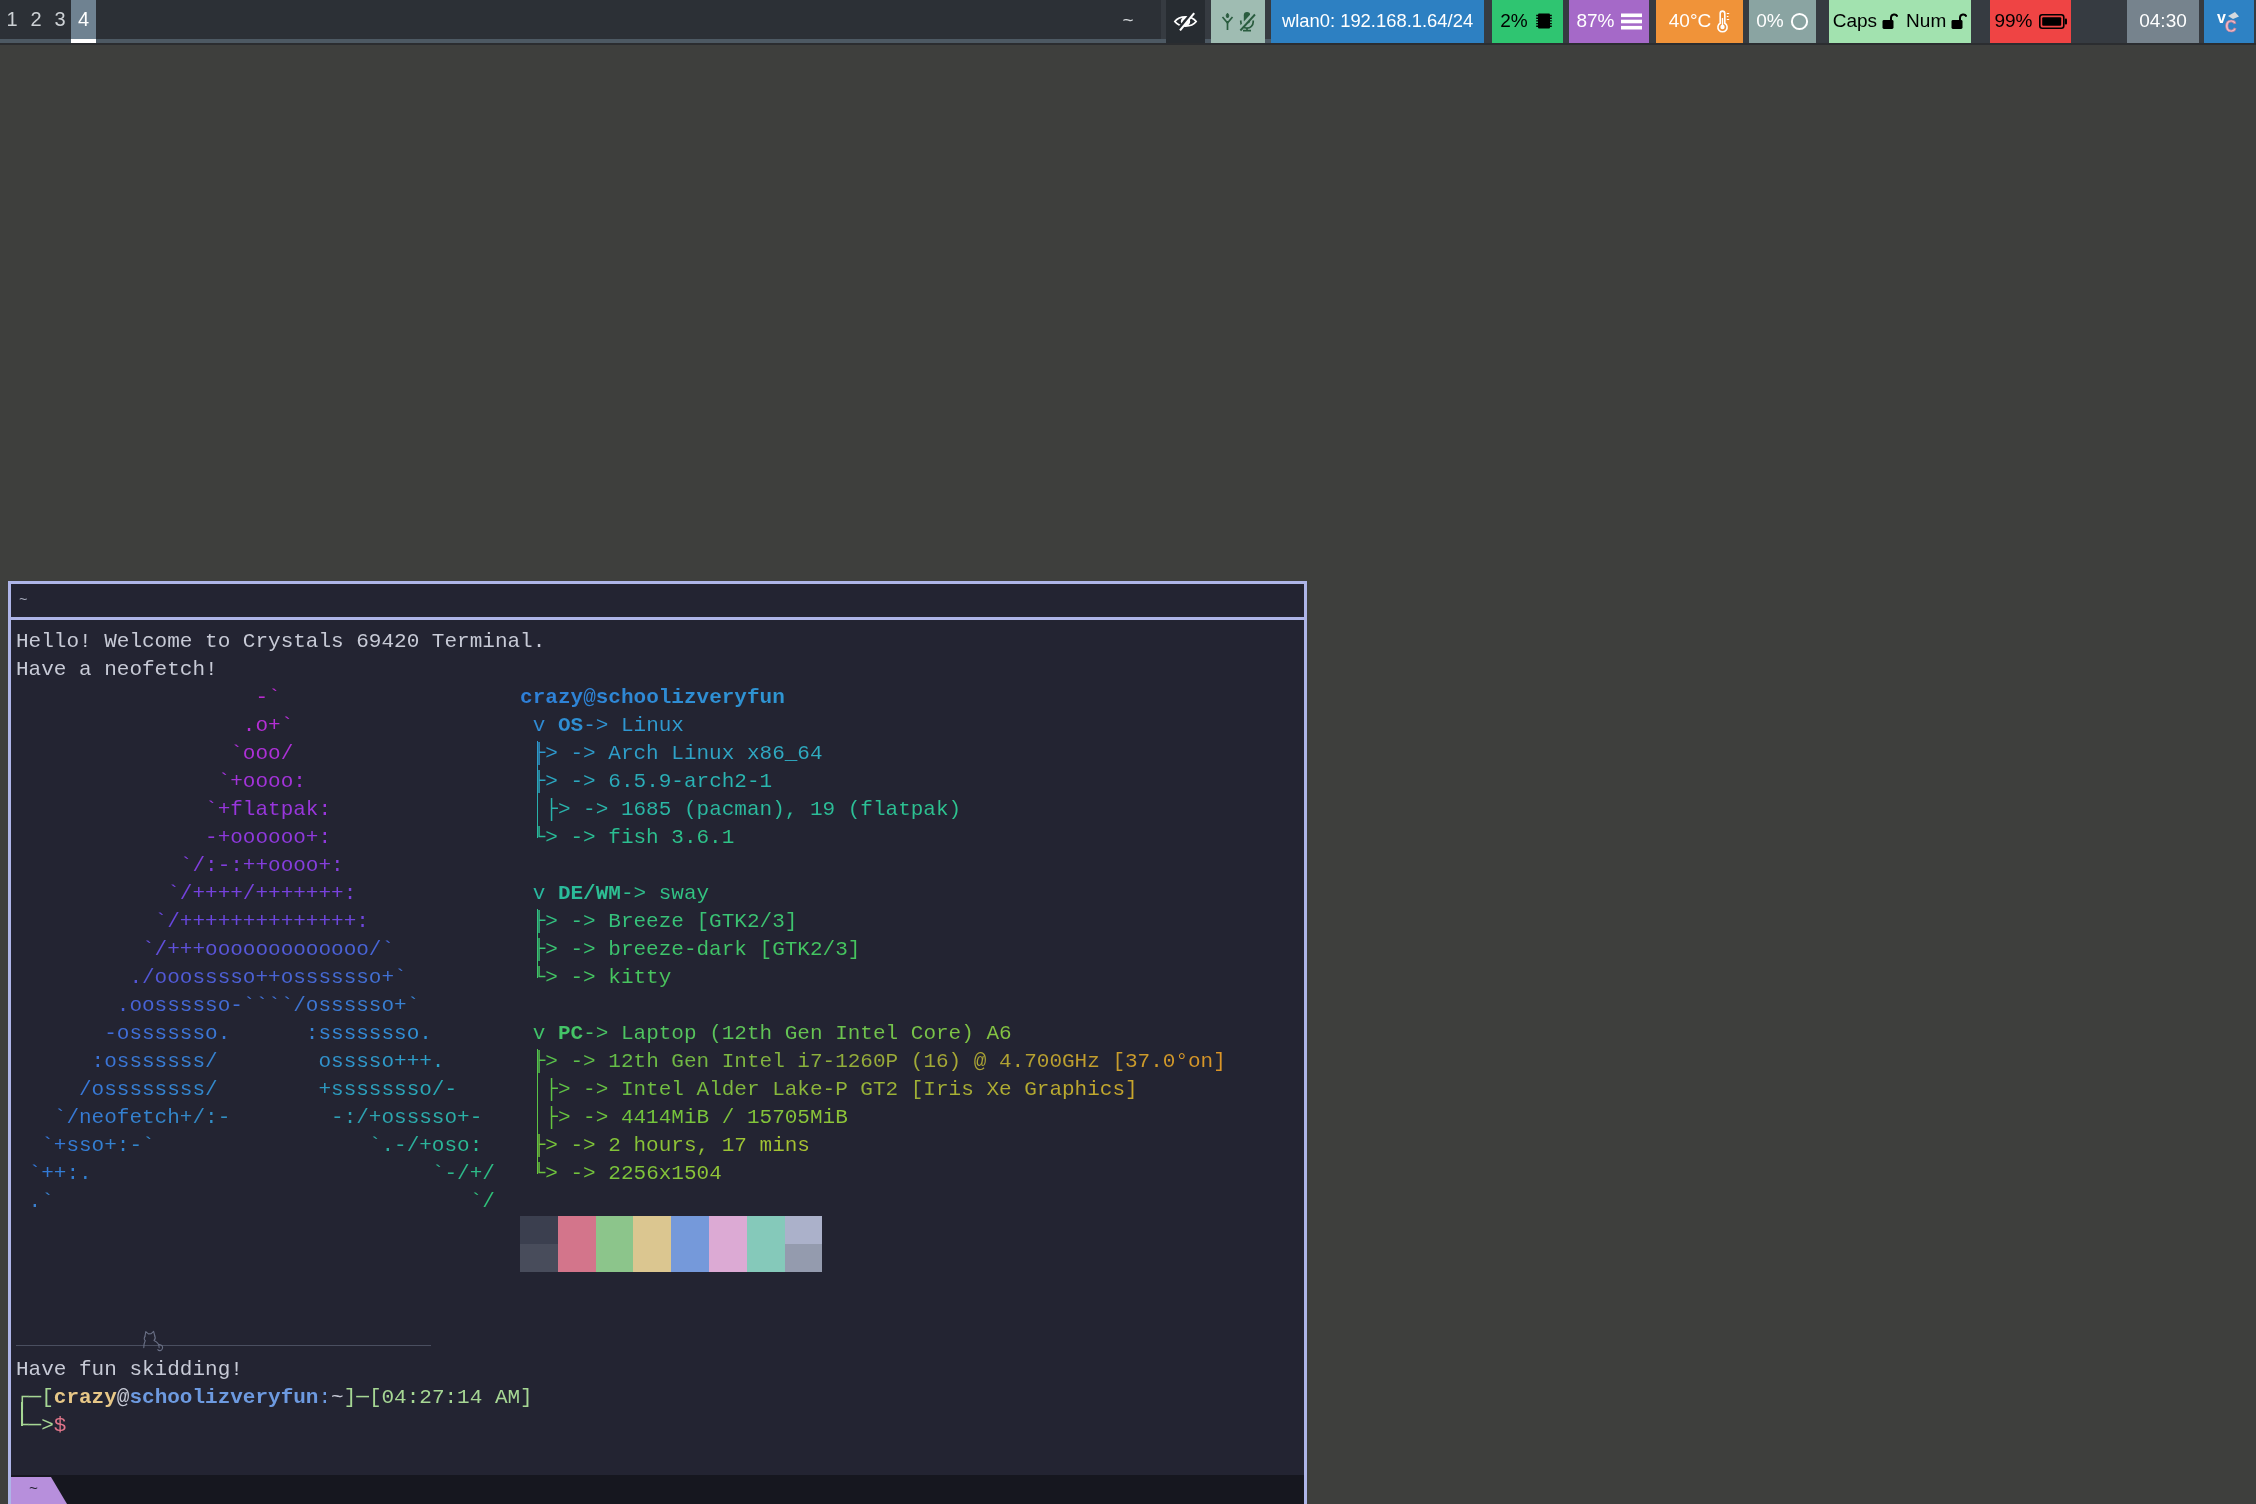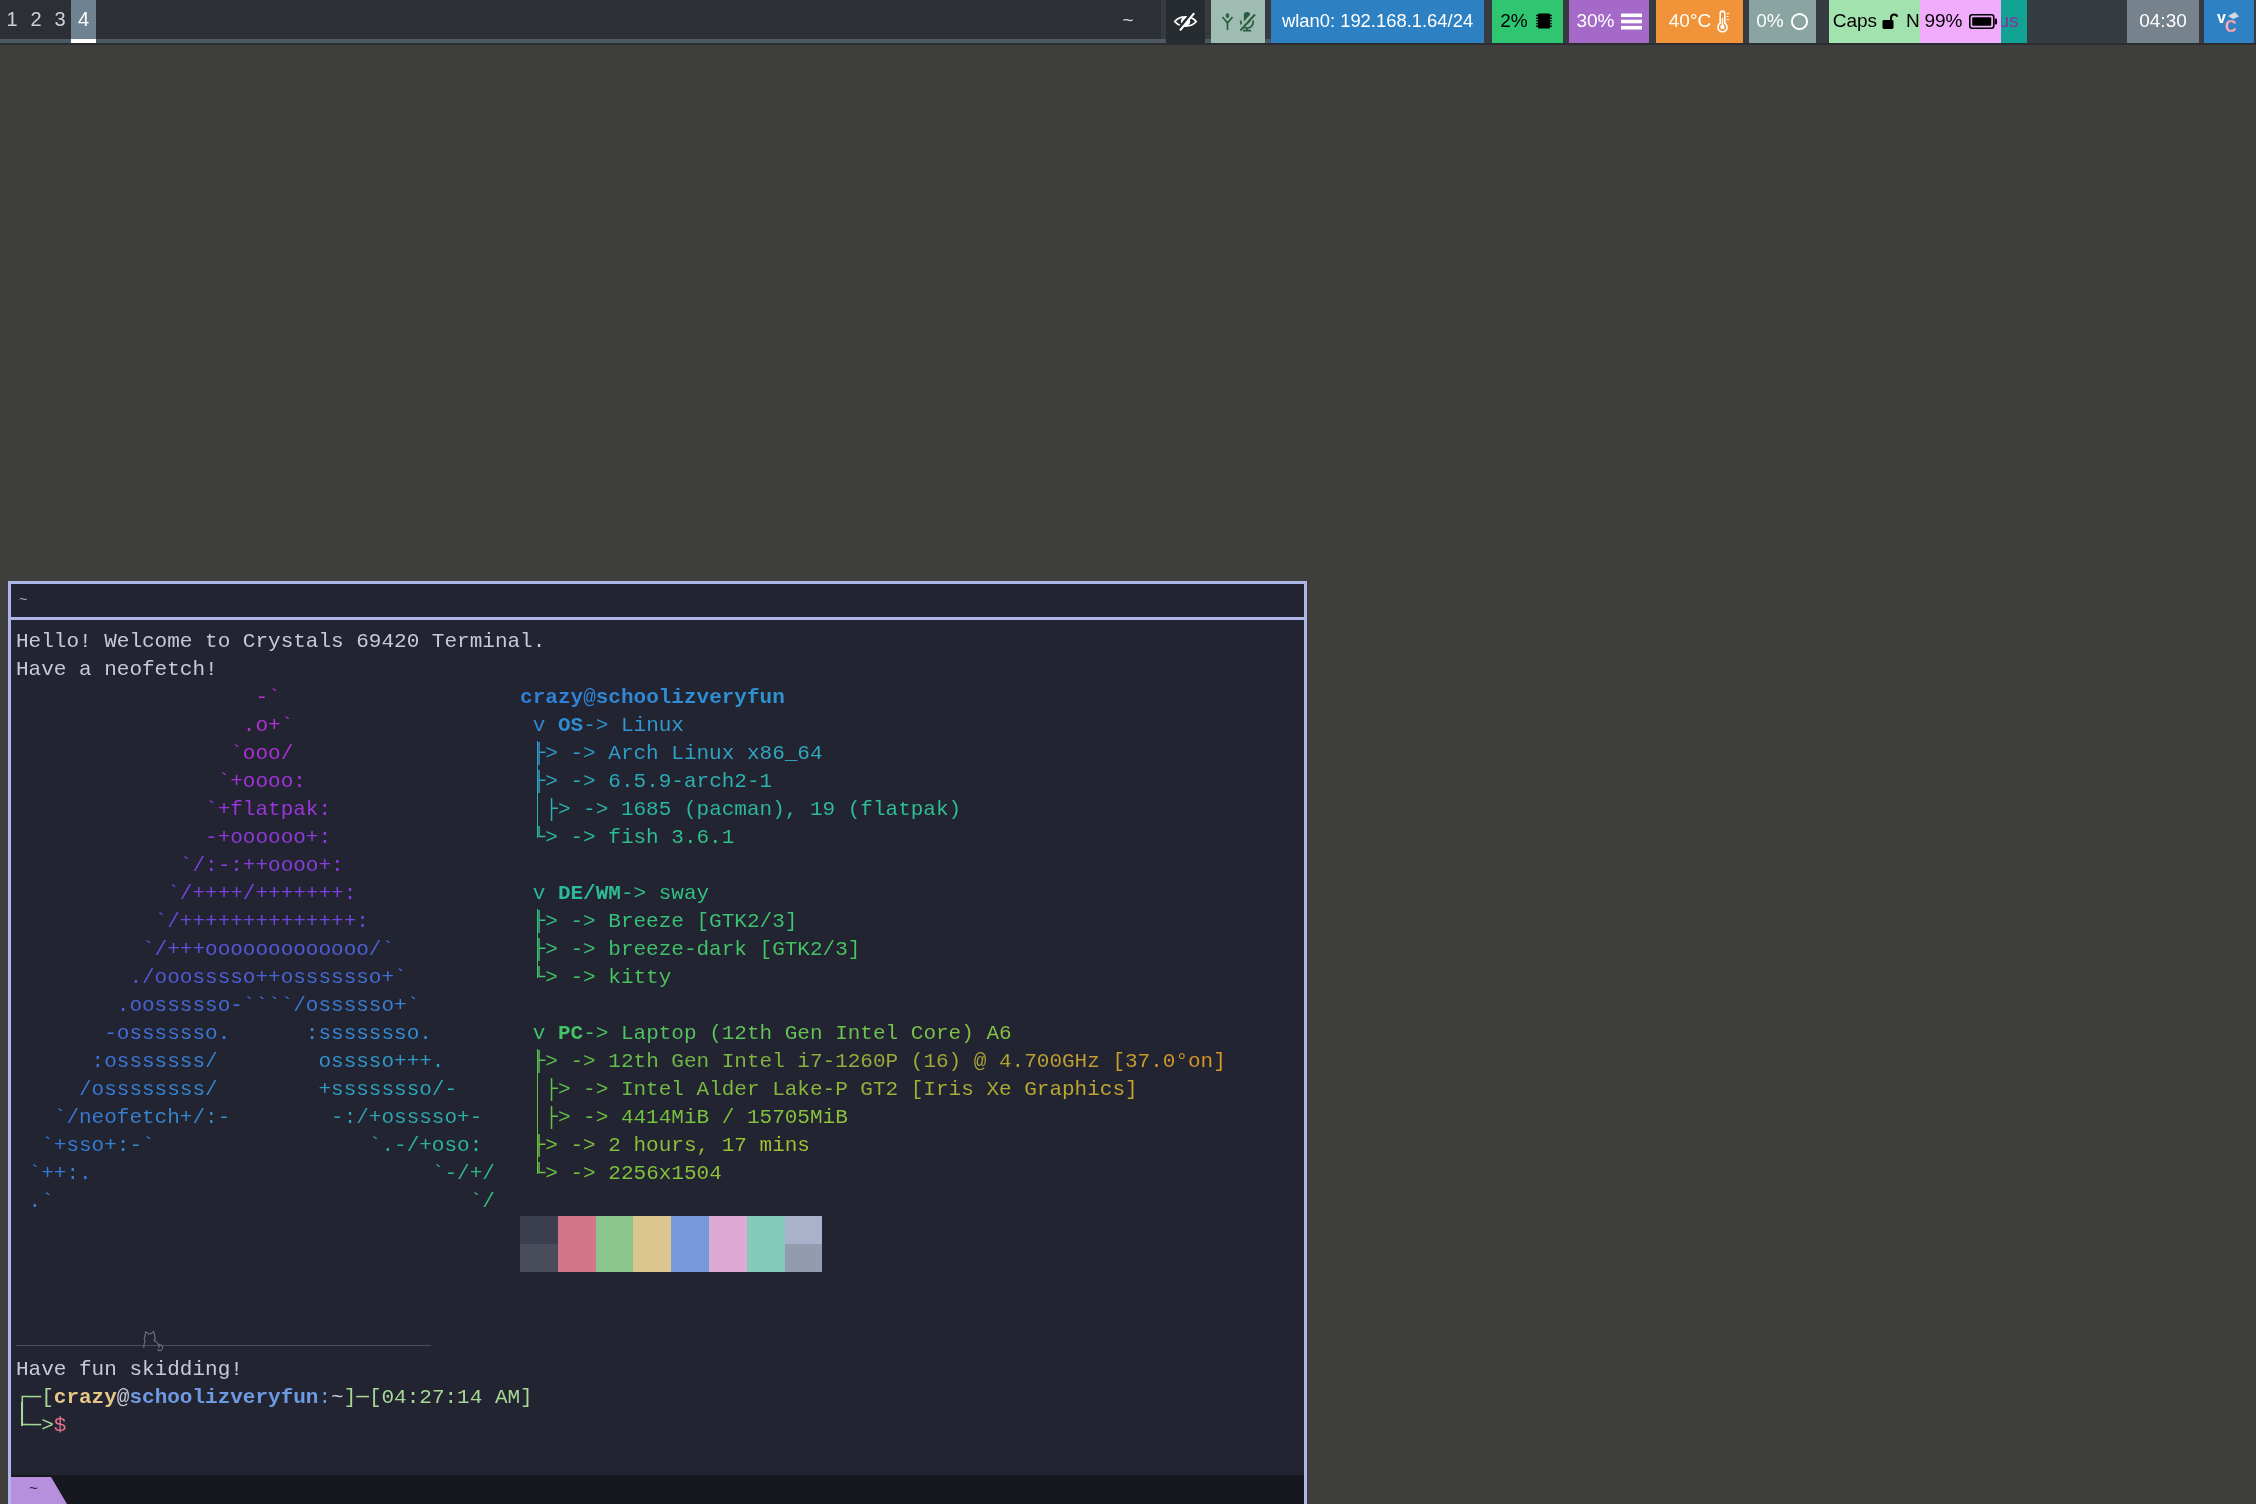--- a/index.html
+++ b/index.html
@@ -84,21 +84,21 @@
         <svg width="22" height="22" viewBox="0 0 22 22">
           <rect x="5" y="3.5" width="12" height="15" rx="1" fill="#000"></rect>
           <g stroke="#000" stroke-width="1.4">
 <path d="M3.2 5.5 h1.8 M3.2 8.2 h1.8 M3.2 10.9 h1.8 M3.2 13.6 h1.8 M3.2 16.3 h1.8"></path>
 <path d="M17 5.5 h1.8 M17 8.2 h1.8 M17 10.9 h1.8 M17 13.6 h1.8 M17 16.3 h1.8"></path>
           </g>
         </svg>
       </span>
     </div>
 <div class="blk" style="left:1569px;width:80px;background:#a569c8;">
-      <span class="bt" style="color:#fff">30%</span>
+      <span class="bt" style="color:#fff">87%</span>
       <span class="ic" style="margin-left:6px">
         <svg width="21" height="17" viewBox="0 0 21 17" fill="#fff">
           <rect x="0" y="0.5" width="21" height="3.6"></rect>
           <rect x="0" y="6.7" width="21" height="3.6"></rect>
           <rect x="0" y="12.9" width="21" height="3.6"></rect>
         </svg>
       </span>
     </div>
 <div class="blk" style="left:1656px;width:87px;background:#f09339;">
       <span class="bt" style="color:#fff">40°C</span>
@@ -131,21 +131,21 @@
       <span class="ic" style="margin-left:4px">
         <svg width="17" height="18" viewBox="0 0 17 18">
           <rect x="1.5" y="8" width="11" height="9" rx="1.4" fill="#000"></rect>
           <path d="M10 8 V5.6 a3.3 3.3 0 0 1 6.4 -1" fill="none" stroke="#000" stroke-width="2"></path>
         </svg>
       </span>
     </div>
 <div class="blk" style="left:1990px;width:37px;background:#11a294;">
       <span class="bt" style="color:#8b2fa2">us</span>
     </div>
-<div class="blk" style="left:1920px;width:81px;background:#f0abfc;">
+<div class="blk" style="left:1990px;width:81px;background:#ef4444;">
       <span class="bt" style="color:#000">99%</span>
       <span class="ic" style="margin-left:6px">
         <svg width="28" height="15" viewBox="0 0 28 15">
           <rect x="0.8" y="0.8" width="24" height="13.4" rx="2.4" fill="none" stroke="#000" stroke-width="1.6"></rect>
           <rect x="3.2" y="3.2" width="19" height="8.6" rx="1" fill="#000"></rect>
           <rect x="25.8" y="4.5" width="2.2" height="6" rx="1" fill="#000"></rect>
         </svg>
       </span>
     </div>
 <div class="blk" style="left:2127px;width:72px;background:#76838d;">

